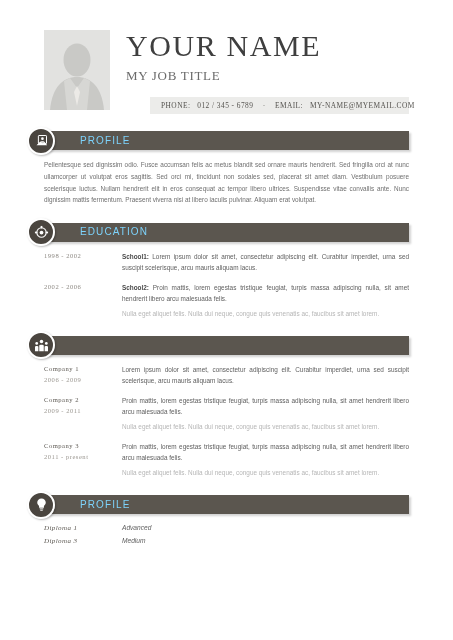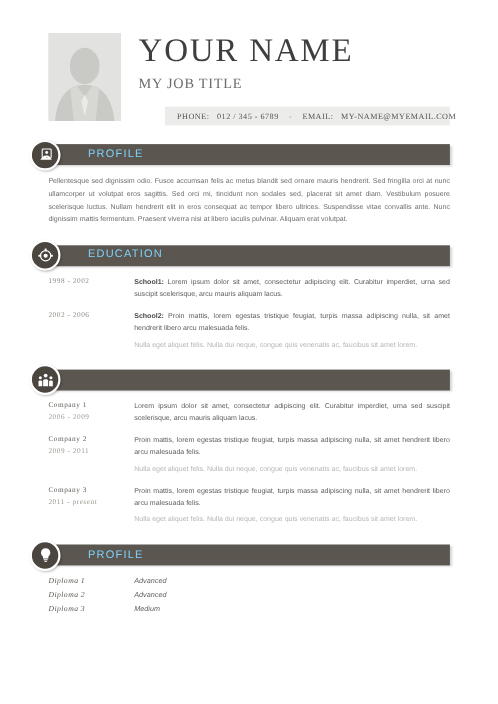--- a/index.html
+++ b/index.html
@@ -335,23 +335,19 @@
         </svg>
       </div>
       <div class="section-title">PROFILE</div>
     </div>
     <div class="skills">
       <div class="skill-row">
         <div class="skill-name">Diploma 1</div>
         <div class="skill-level">Advanced</div>
       </div>
       <div class="skill-row">
-        <div class="skill-name">Diploma 2</div>
-        <div class="skill-level">Advanced</div>
-      </div>
-      <div class="skill-row">
         <div class="skill-name">Diploma 3</div>
         <div class="skill-level">Medium</div>
       </div>
     </div>
   </div>
 
 </div>
 
 </body></html>

